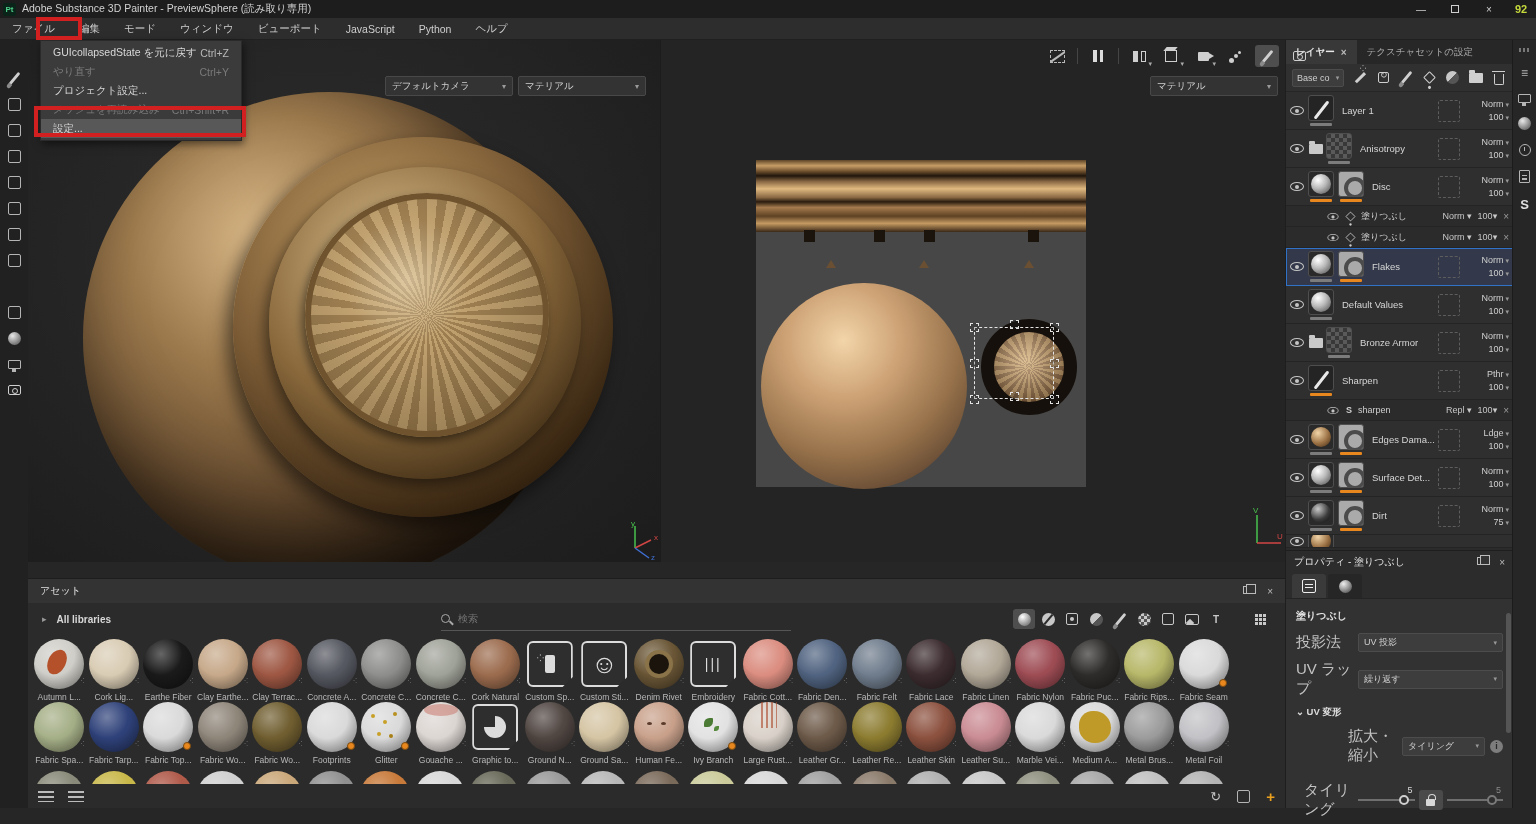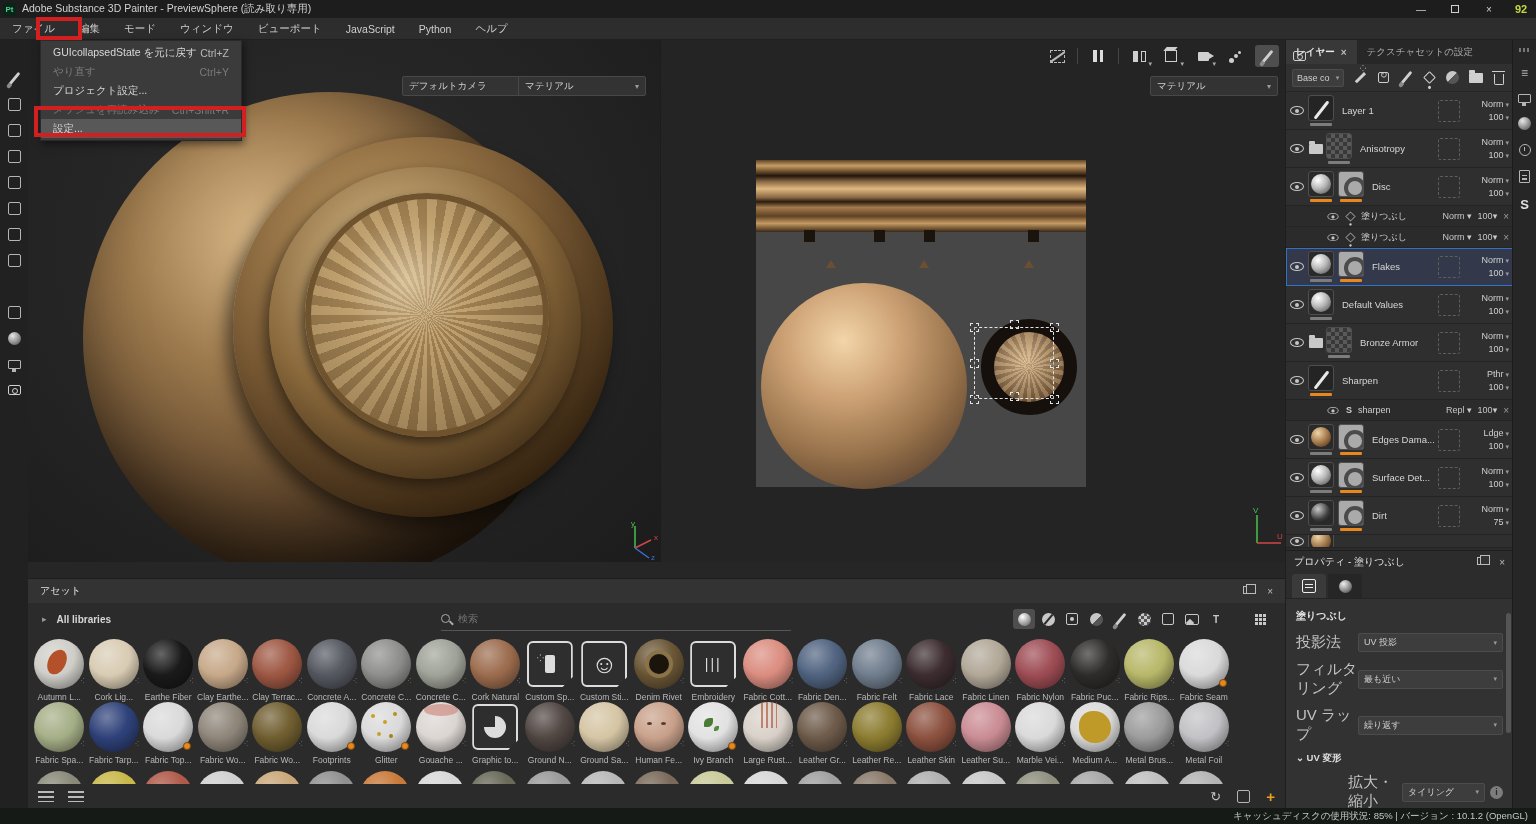--- a/index.html
+++ b/index.html
@@ -331,21 +331,21 @@
     </div>
 
   <div class="v3d">
     <div class="sphere3d">
       <div class="ring1">
         <div class="ring2">
           <div class="disc3d"></div>
         </div>
       </div>
     </div>
-    <div class="vsel" style="left:374px; top:36px; width:128px;">
+    <div class="vsel" style="left:357px; top:36px; width:128px;">
       <span>デフォルトカメラ</span>
         <span class="cv">▾</span>
     </div>
     <div class="vsel" style="left:490px; top:36px; width:128px;">
       <span>マテリアル</span>
         <span class="cv">▾</span>
     </div>
 
     <div class="giz" style="left:595px; top:480px; width:50px; height:40px;">
       <svg width="50" height="40">
@@ -688,27 +688,20 @@
         <div class="ptab">
             <span class="i-psphere"></span>
           </div>
       </div>
       <div class="pbody">
         <div class="psec">塗りつぶし</div>
         <div class="prow">
           <span class="pl">投影法</span>
           <div class="pdd">
               <span>UV 投影</span>
-              <span class="cv">▾</span>
-            </div>
-        </div>
-        <div class="prow">
-          <span class="pl">フィルタリング</span>
-          <div class="pdd">
-              <span>最も近い</span>
               <span class="cv">▾</span>
             </div>
         </div>
         <div class="prow">
           <span class="pl">UV ラップ</span>
           <div class="pdd">
               <span>繰り返す</span>
               <span class="cv">▾</span>
             </div>
         </div>
@@ -1092,17 +1085,14 @@
       <span class="shelfico"></span>
       <span class="shelfico"></span>
       <span class="rt">
         <span>↻</span>
         <span class="g-sq"></span>
         <span class="plus">+</span>
       </span>
     </div>
   </div>
 
-  <div class="statusbar">
-    <span>キャッシュディスクの使用状況:  85% | バージョン : 10.1.2 (OpenGL)</span>
-  </div>
 
 </div>
 
 </body></html>

